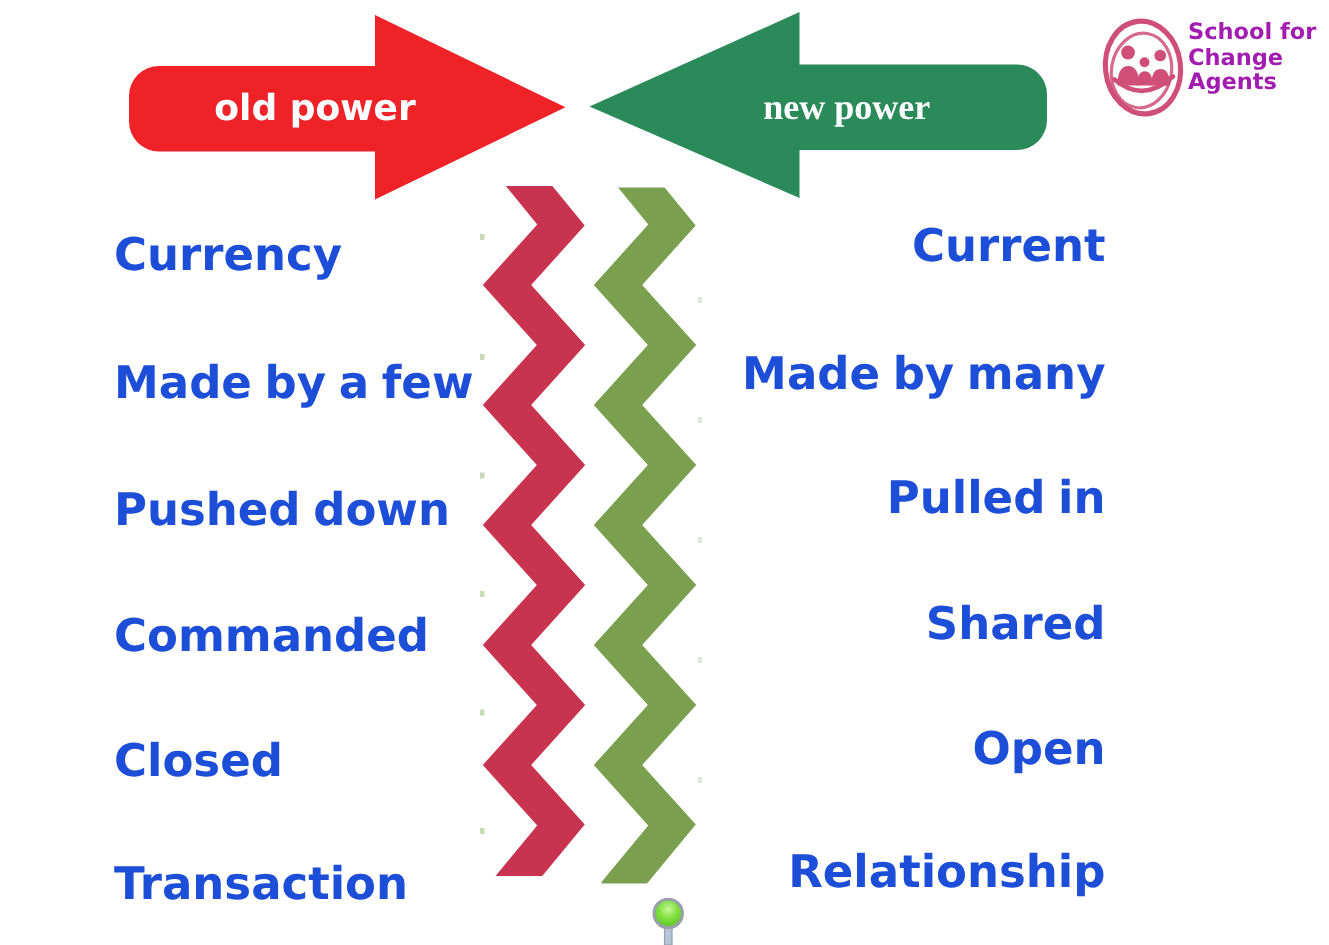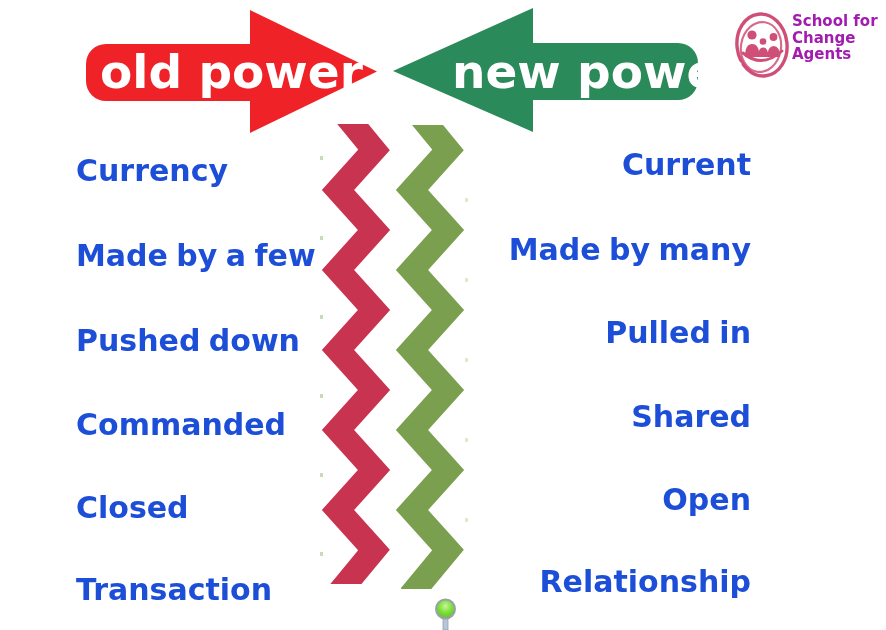--- a/index.html
+++ b/index.html
@@ -3,31 +3,31 @@
 <meta charset="utf-8">
 <style>
   html,body{margin:0;padding:0;background:#fff;}
   #slide{
     position:relative;width:886px;height:630px;background:#ffffff;
     overflow:hidden;font-family:"DejaVu Sans",sans-serif;
   }
   #shapes{position:absolute;left:0;top:0;width:886px;height:630px;}
   .arrow-label{
     position:absolute;top:47px;height:50px;line-height:50px;
-    text-align:center;color:#ffffff;font-size:47px;font-weight:bold;
+    text-align:center;color:#ffffff;font-size:24px;font-weight:bold;
     letter-spacing:0px;white-space:nowrap;
   }
   #old-power-label{left:100px;width:220px;}
-  #new-power-label{left:452px;width:225px;}
+  #new-power-label{left:452px;width:225px;font-family:Liberation Serif, serif;}
   .row-label{
     position:absolute;height:34px;line-height:34px;white-space:nowrap;
     font-size:30px;font-weight:bold;color:#1d4ed8;word-spacing:-2px;
   }
   .row-old{left:76px;}
-  .row-new{right:135px;text-align:center;}
+  .row-new{right:149px;text-align:center;}
   #logo-text{
     position:absolute;left:792px;top:13px;width:94px;
     font-size:15px;font-weight:bold;line-height:16.5px;color:#a21caf;
   }
   .logo-line{white-space:nowrap;}
 </style>
 </head>
 <body>
 
 <div id="slide">

